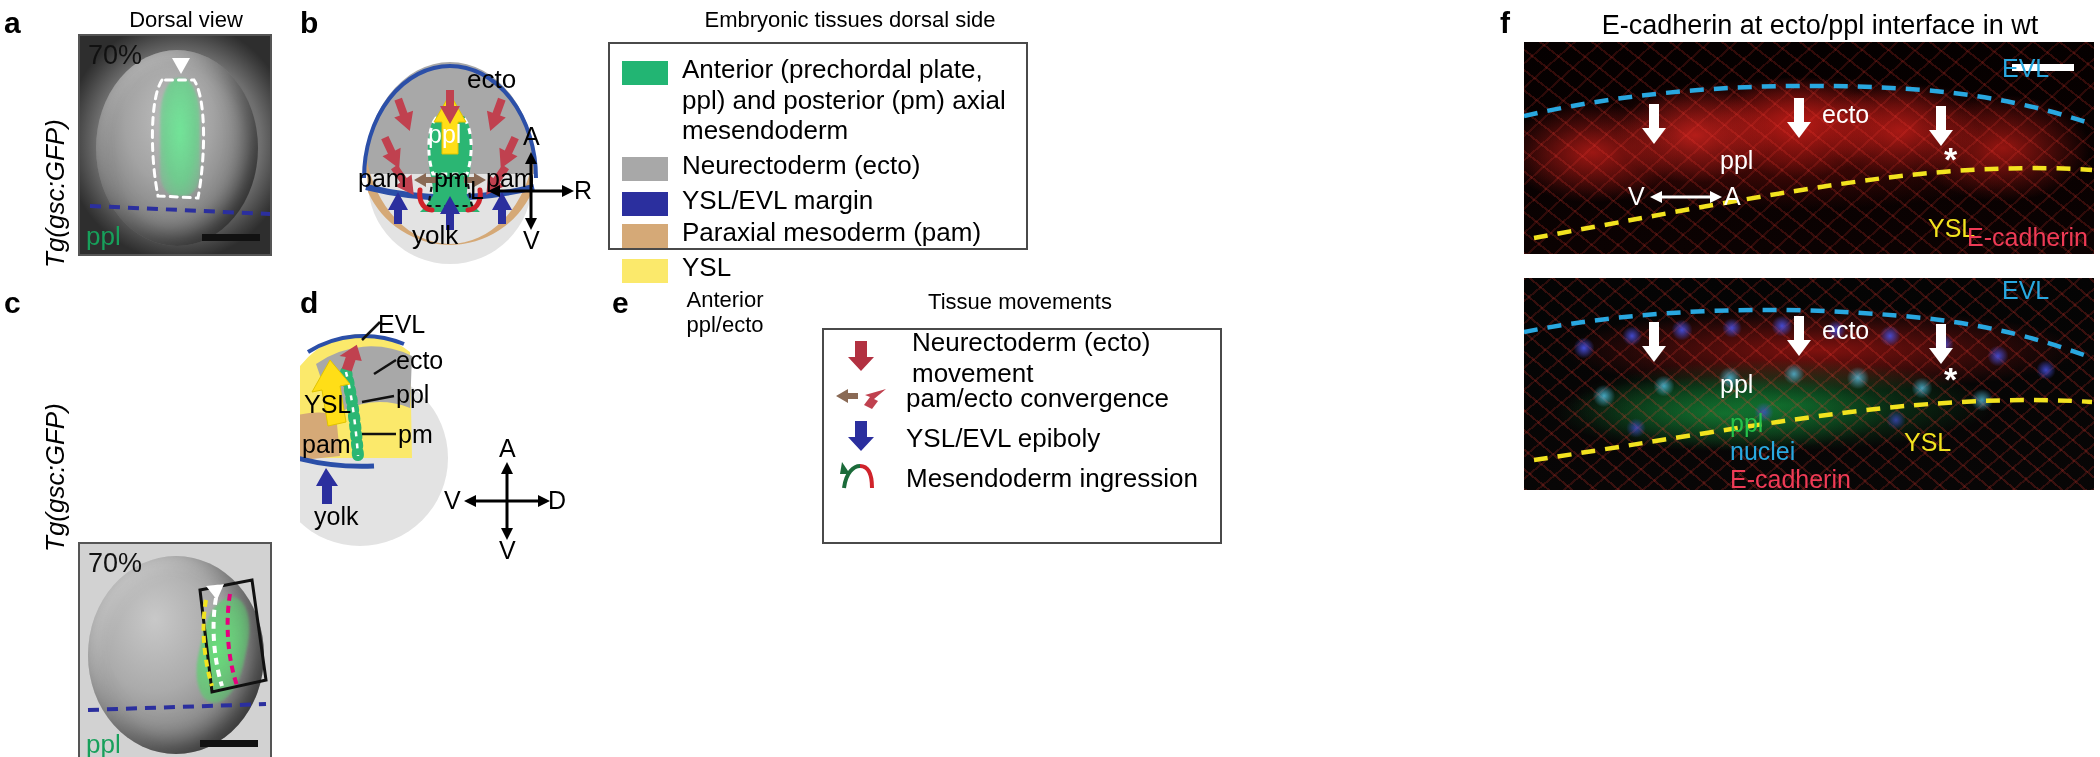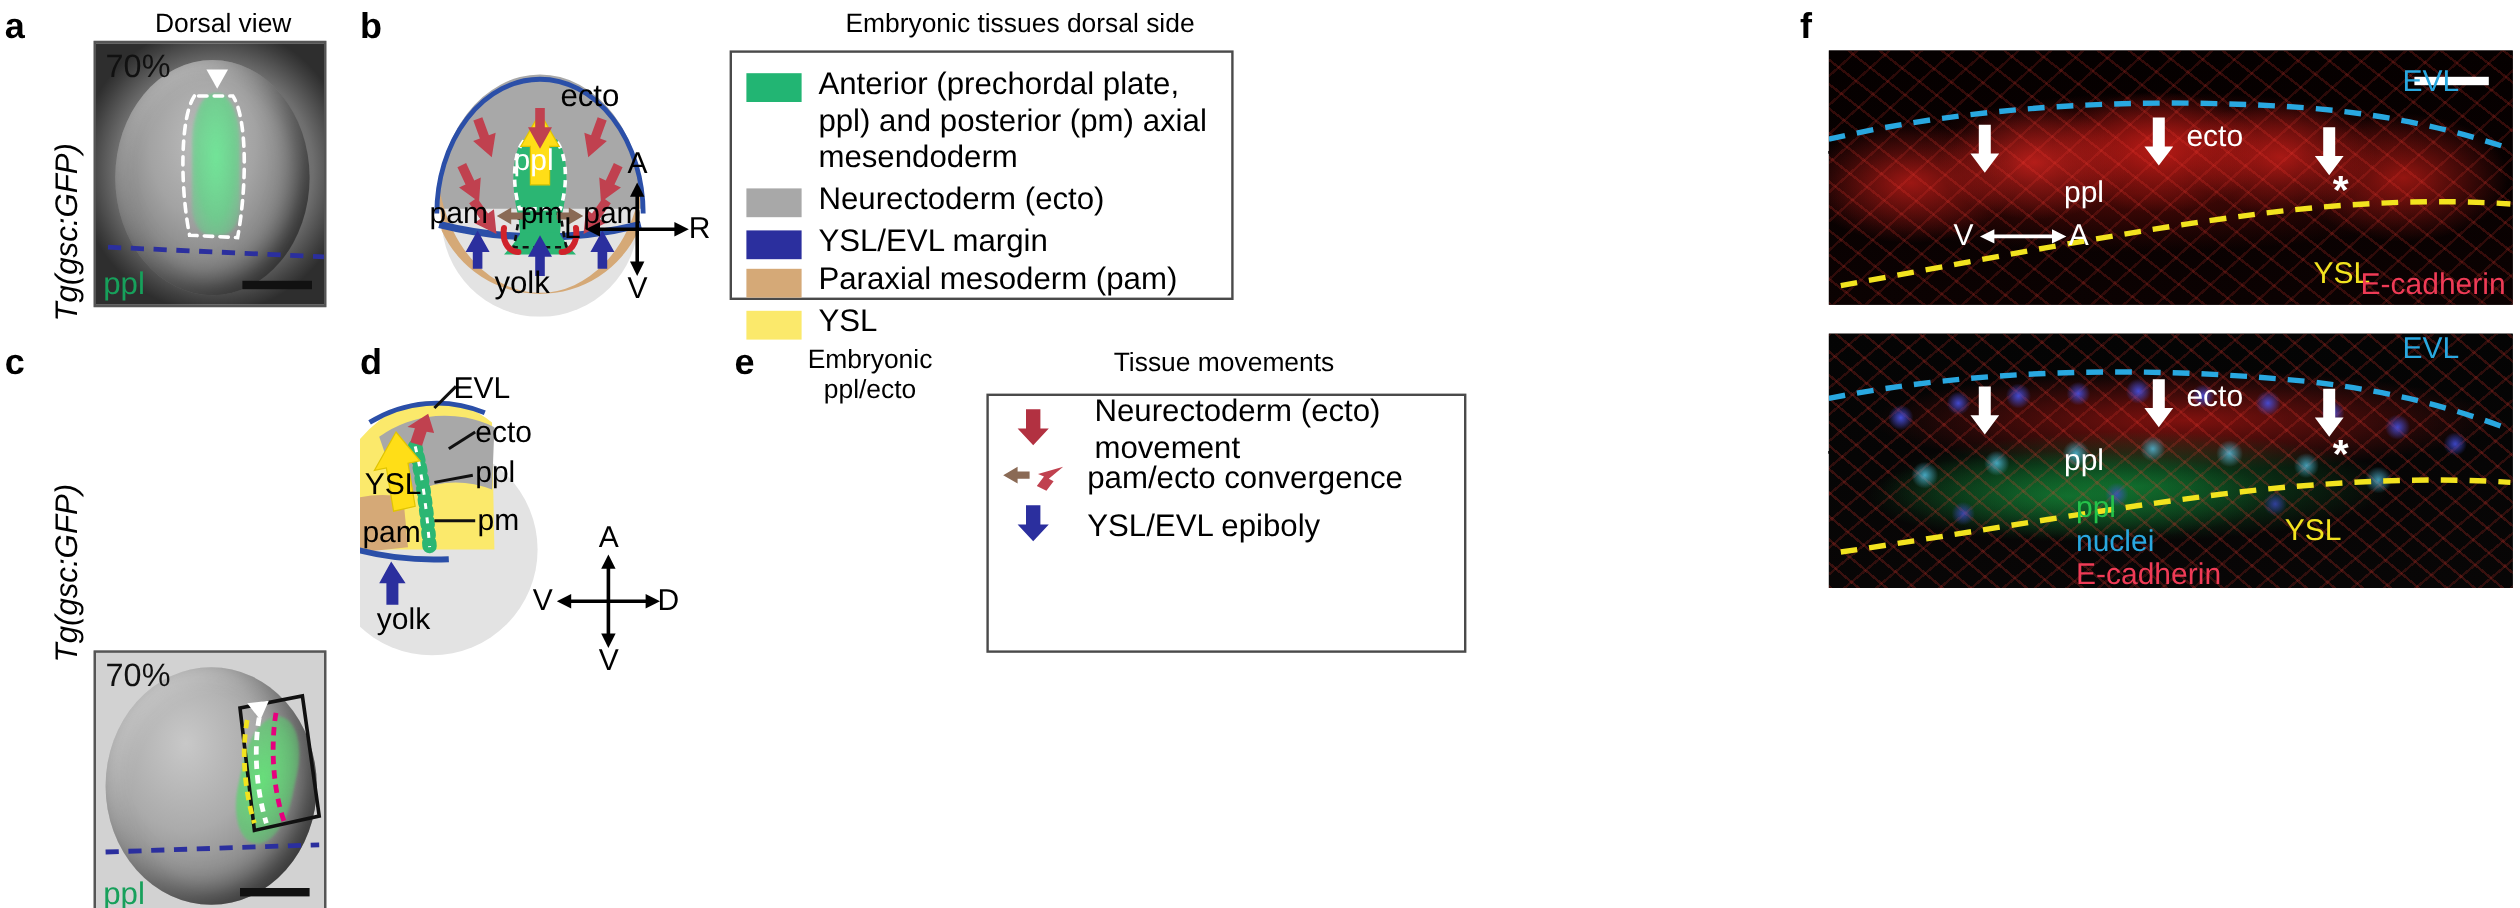--- a/index.html
+++ b/index.html
@@ -277,21 +277,21 @@
     </svg>
     <div class="abs axis-letter" style="left:47px; top:-14px;">A</div>
     <div class="abs axis-letter" style="left:47px; top:88px;">V</div>
     <div class="abs axis-letter" style="left:-8px; top:38px;">V</div>
     <div class="abs axis-letter" style="left:96px; top:38px;">D</div>
   </div>
 
   <div class="abs panel-letter" style="left:612px; top:288px;">e</div>
 
   <div class="abs panel-title" style="left:640px; top:288px; width:170px;">
-    <div>Embryonic</div>
+    <div>Anterior</div>
     <div>ppl/ecto</div>
   </div>
 
   <div class="abs panel-title" style="left:820px; top:290px; width:400px;">Tissue movements</div>
 
   <div class="abs legend-box" style="left:822px; top:328px; width:400px; height:216px; padding:8px 10px;">
 
 
     <div class="tm-row" style="height:40px;gap:24px;">
       <div class="tm-icon">
@@ -314,24 +314,35 @@
 
     <div class="tm-row" style="height:40px;">
       <div class="tm-icon">
         <svg width="30" height="34">
             <polygon points="15,32 28,18 21,18 21,2 9,2 9,18 2,18" fill="#2b2f9e"></polygon>
           </svg>
       </div>
       <div class="legend-text">YSL/EVL epiboly</div>
     </div>
 
+    <div class="tm-row" style="height:40px;">
+      <div class="tm-icon">
+        <svg width="46" height="32">
+          <path d="M6 28 C8 12, 16 6, 22 6" fill="none" stroke="#1b6b3a" stroke-width="4"></path>
+          <polygon points="4,2 12,14 2,14" fill="#1b6b3a"></polygon>
+          <path d="M22 6 C30 6, 34 14, 34 28" fill="none" stroke="#d0232b" stroke-width="4"></path>
+        </svg>
+      </div>
+      <div class="legend-text">Mesendoderm ingression</div>
+    </div>
   </div>
 
   <div class="abs panel-letter" style="left:1500px; top:8px;">f</div>
 
+  <div class="abs f-title" style="left:1560px; top:10px; width:520px; text-align:center;">E-cadherin at ecto/ppl interface in wt</div>
 
   <div class="abs" style="left:1486px; top:48px; width:50px; height:200px;">
     <div class="rot-label" style="position:absolute; left:34px; top:186px; transform:rotate(-90deg); font-style:normal; font-size:25px;">Sag. section</div>
   </div>
 
   <div class="abs" style="left:1524px; top:42px; width:570px; height:212px; background:#0a0000; overflow:hidden;">
     <div class="abs" style="left:0;top:0;width:100%;height:100%;
       background:
         radial-gradient(ellipse 22% 34% at 12% 52%, rgba(200,30,25,.75), transparent 70%),
         radial-gradient(ellipse 20% 32% at 30% 44%, rgba(210,35,30,.8), transparent 70%),

